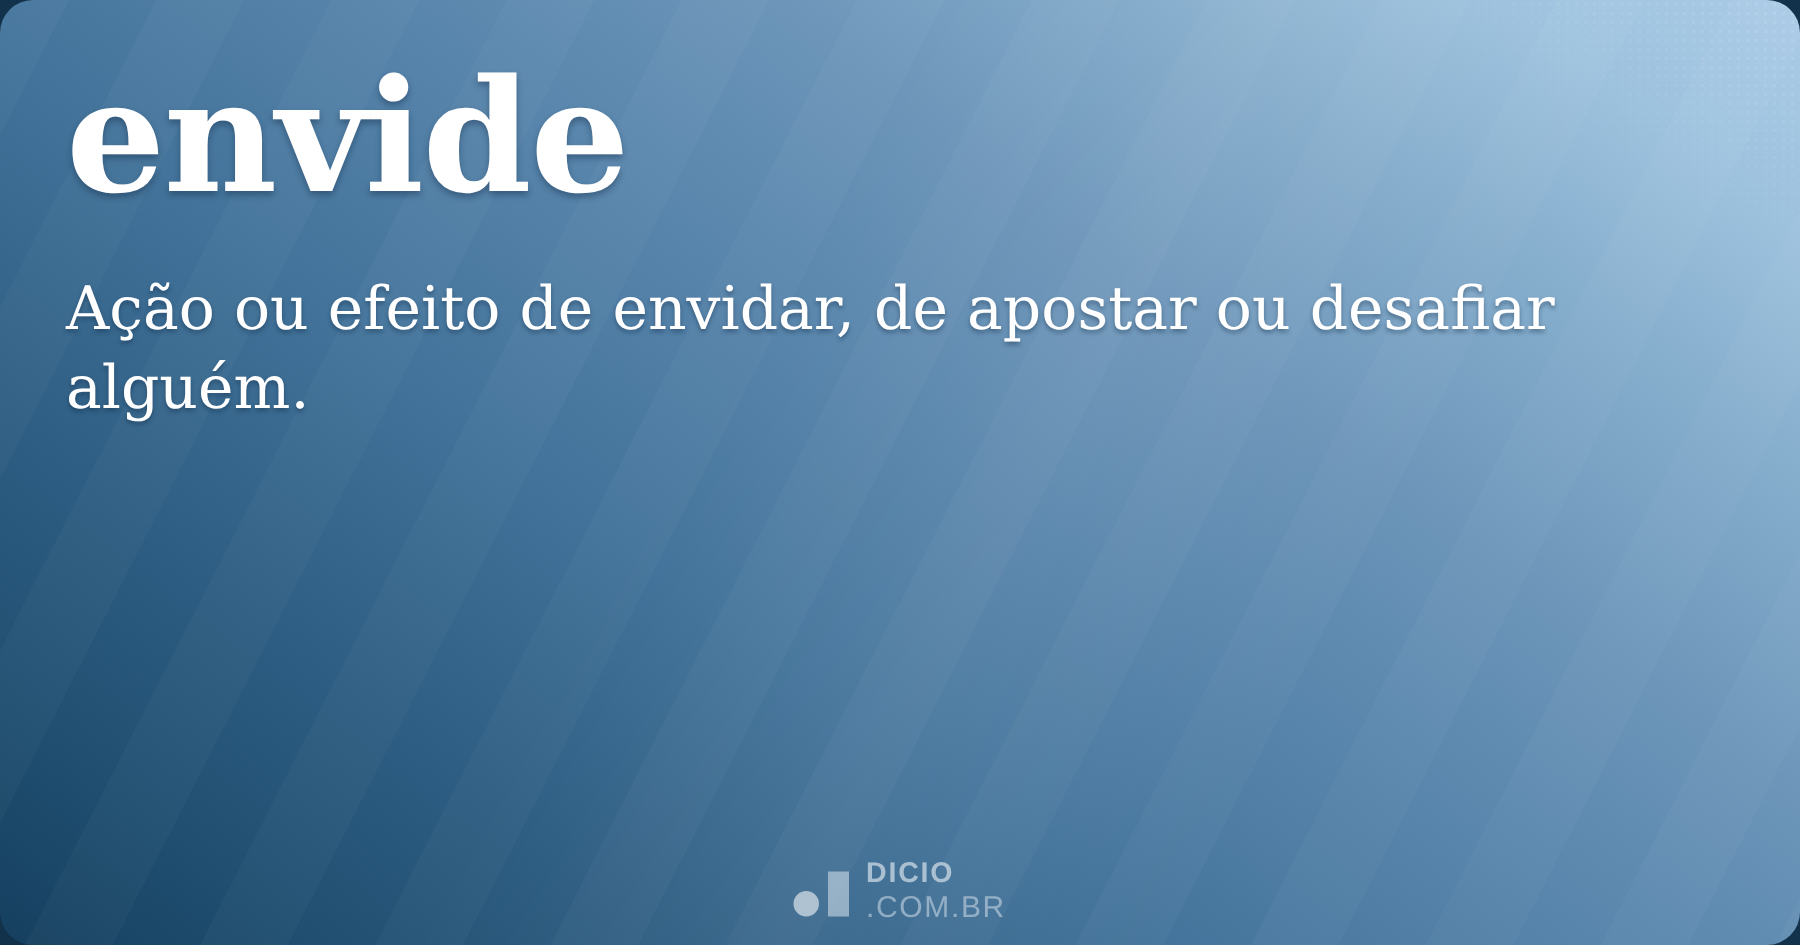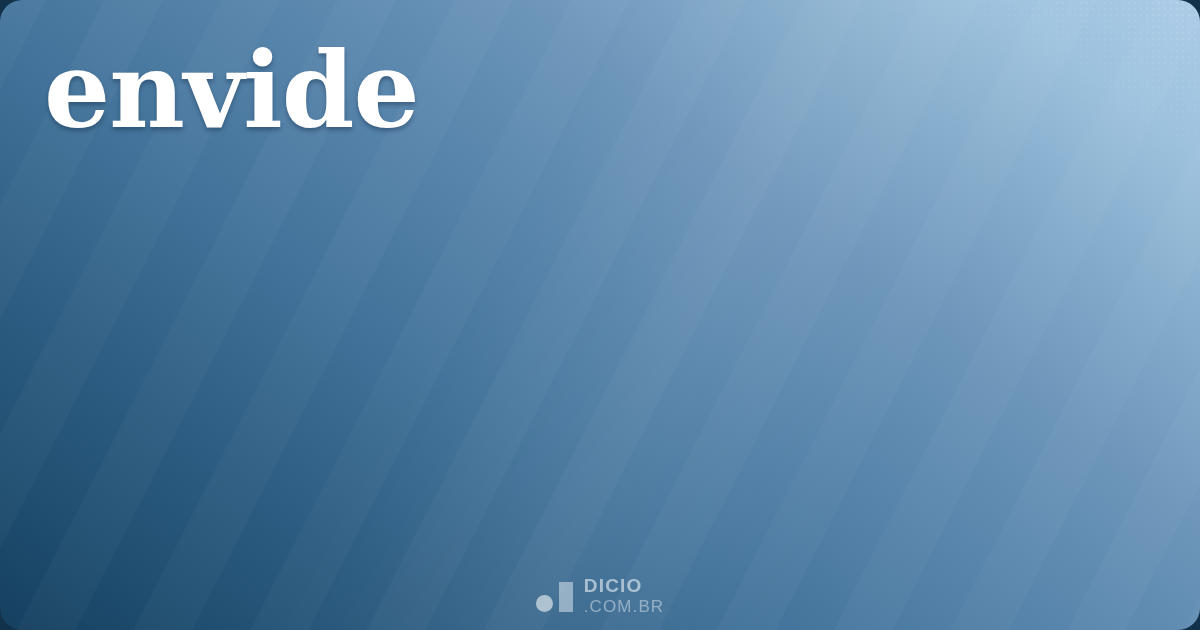--- a/index.html
+++ b/index.html
@@ -134,41 +134,42 @@
     font-family: "Liberation Sans", sans-serif;
     padding-bottom: 1px;
   }
   .brand-text .bt-top {
     font-size: 19px;
     font-weight: 700;
     letter-spacing: 1.2px;
     color: #e8f0f6;
   }
   .brand-text .bt-bottom {
-    font-size: 17px;
+    font-size: 20px;
     font-weight: 400;
     letter-spacing: 1.1px;
     color: #c3d3e0;
     margin-top: 3px;
   }
 </style>
 </head>
 <body>
 
 <div class="card">
 
   <div class="bands"></div>
   <div class="wedge"></div>
   <div class="dots"></div>
 
   <div class="content">
 
     <h1 class="word">envide</h1>
 
     <div class="definitions">
+      <p class="definition">Ação ou efeito de envidar, de apostar ou desafiar alguém.</p>
     </div>
 
   </div>
 
   <div class="brand">
     <div class="brand-mark">
       <span class="bm-circle"></span>
       <span class="bm-bar"></span>
     </div>
     <div class="brand-text">

